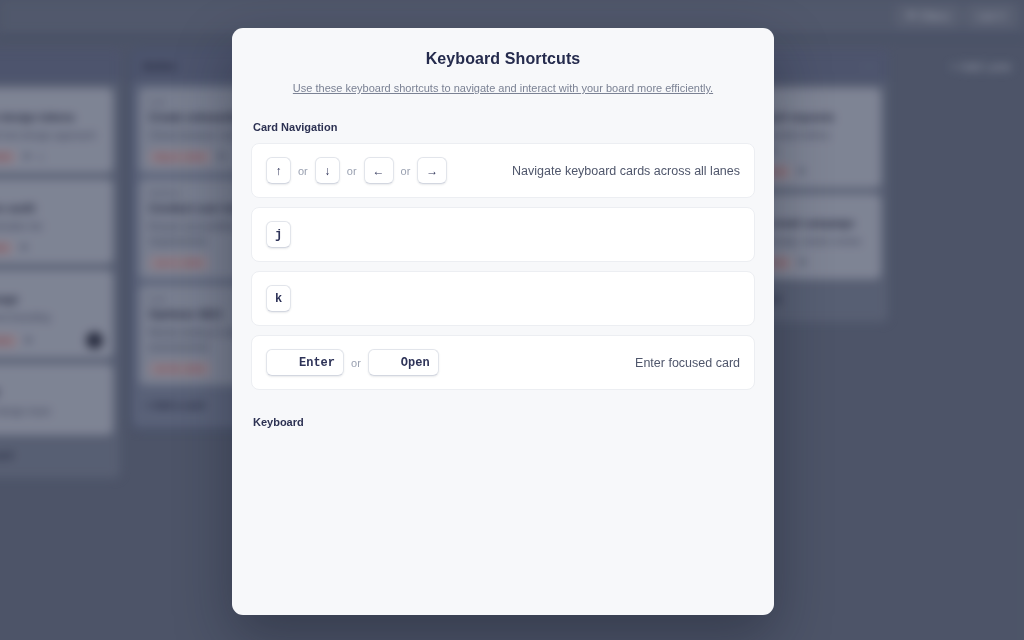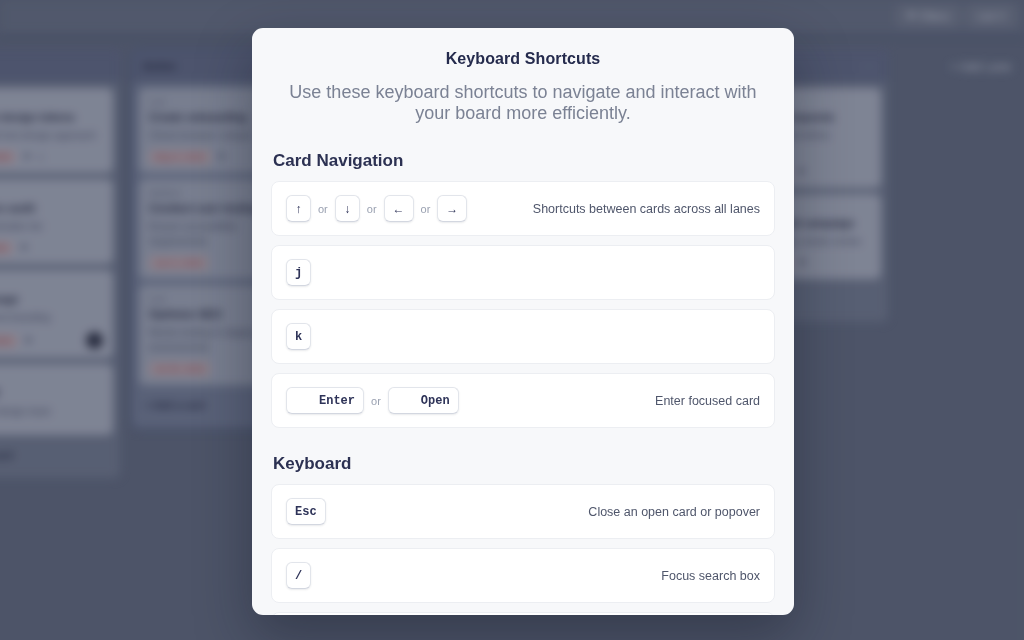--- a/index.html
+++ b/index.html
@@ -140,21 +140,21 @@
   
   #scrim {
     position: absolute;
     inset: 0;
     background: rgba(42, 48, 66, 0.30);
   }
 
   
   #modal {
     position: absolute;
-    left: 252px;
+    left: 232px;
     top: 28px;
     width: 542px;
     height: 587px;
     background: #f7f8fa;
     border-radius: 11px;
     box-shadow: 0 22px 55px rgba(15, 20, 35, 0.38);
     overflow: hidden;
     display: flex;
     flex-direction: column;
   }
@@ -167,27 +167,28 @@
   .modal-title {
     text-align: center;
     font-size: 16px;
     font-weight: bold;
     color: #252b4d;
     letter-spacing: 0.1px;
   }
 
   .modal-sub {
     text-align: center;
-    font-size: 18px;
+    font-size: 11px;
     color: #7b8294;
     margin-top: 14px;
+    text-decoration: underline;
   }
 
   .section-head {
-    font-size: 17px;
+    font-size: 11px;
     font-weight: bold;
     color: #2c3152;
     margin: 27px 0 10px 2px;
   }
   .section-head.actions { margin-top: 26px; }
 
   .rows { display: flex; flex-direction: column; gap: 9px; }
 
   .srow {
     display: flex;
@@ -378,21 +379,21 @@
         <div class="srow">
           <div class="keys">
             <span class="kbd arrow">↑</span>
             <span class="orsep">or</span>
             <span class="kbd arrow">↓</span>
             <span class="orsep">or</span>
             <span class="kbd arrow">←</span>
             <span class="orsep">or</span>
             <span class="kbd arrow">→</span>
           </div>
-          <div class="sdesc">Shortcuts between cards across all lanes</div>
+          <div class="sdesc">Navigate keyboard cards across all lanes</div>
         </div>
 
         <div class="srow">
           <div class="keys">
             <span class="kbd">j</span>
           </div>
         </div>
 
         <div class="srow">
           <div class="keys">
@@ -404,40 +405,17 @@
           <div class="keys">
             <span class="kbd wide">Enter</span>
             <span class="orsep">or</span>
             <span class="kbd wide">Open</span>
           </div>
           <div class="sdesc">Enter focused card</div>
         </div>
       </div>
 
       <div class="section-head actions">Keyboard</div>
-      <div class="rows">
-
-        <div class="srow">
-          <div class="keys">
-            <span class="kbd">Esc</span>
-          </div>
-          <div class="sdesc">Close an open card or popover</div>
-        </div>
-
-        <div class="srow">
-          <div class="keys">
-            <span class="kbd">/</span>
-          </div>
-          <div class="sdesc">Focus search box</div>
-        </div>
-
-        <div class="srow">
-          <div class="keys">
-            <span class="kbd">n</span>
-          </div>
-          <div class="sdesc">Add new card</div>
-        </div>
-      </div>
 
     </div>
   </div>
 
 </div>
 
 </body></html>

